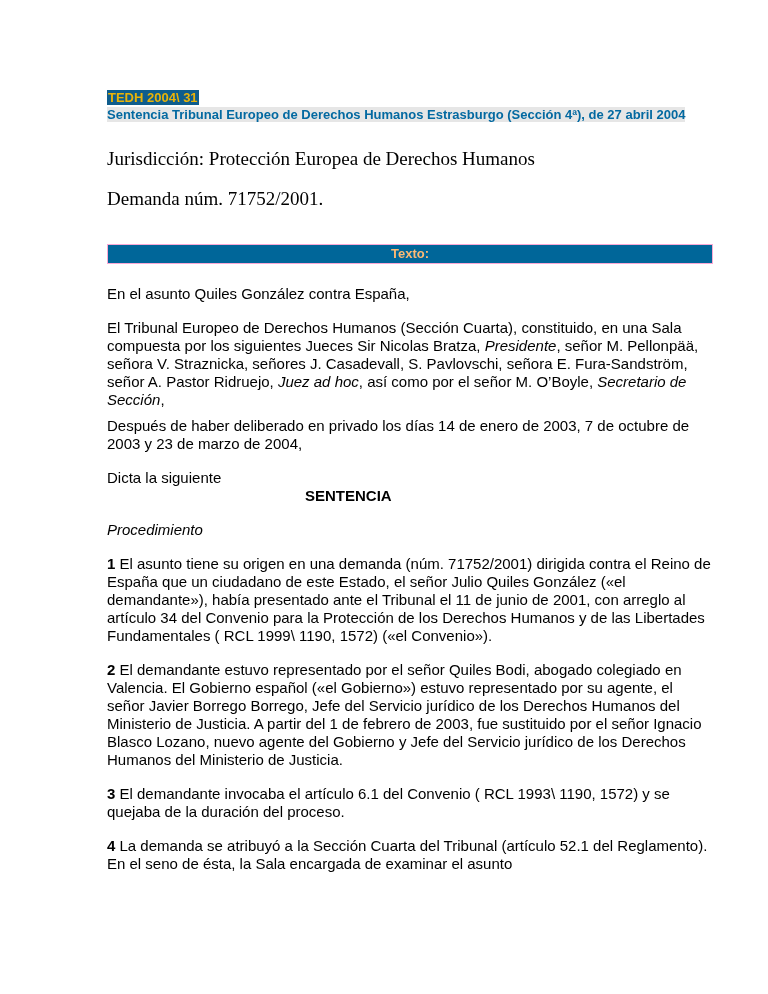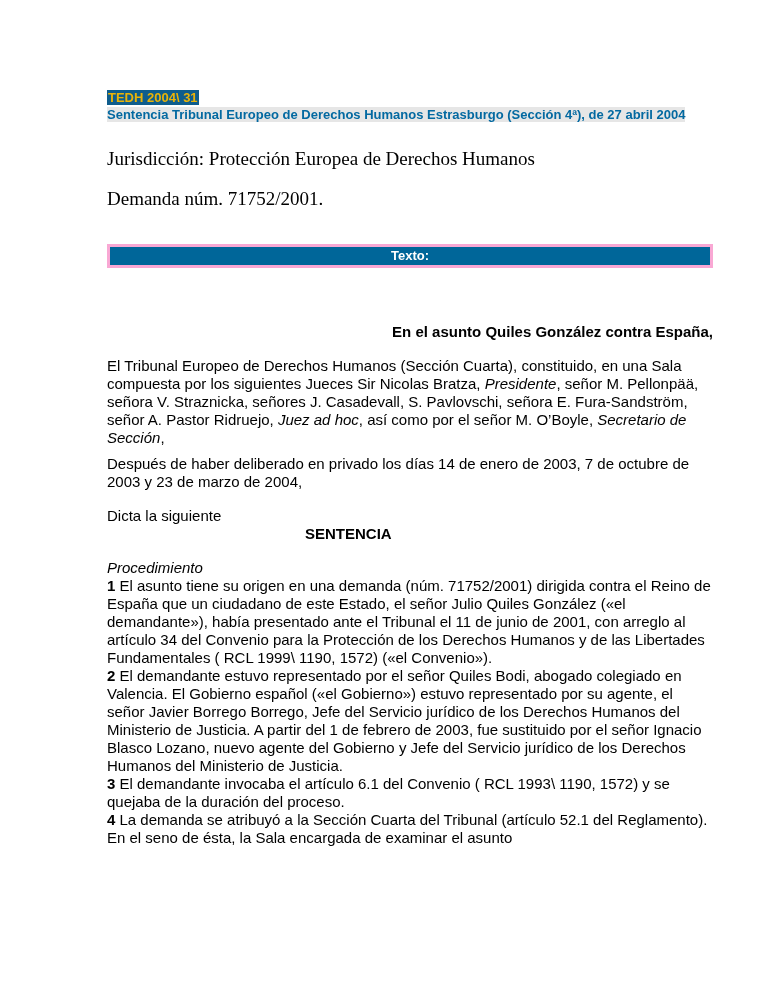--- a/index.html
+++ b/index.html
@@ -50,46 +50,46 @@
       font-family: "Liberation Serif", serif;
       font-size: 19px;
       line-height: 22px;
       margin: 0;
     }
     .juris { margin-top: 25px; }
     .demanda { margin-top: 18px; }
     .texto-bar {
       margin-top: 34px;
       background: #006699;
-      border: 3px solid #f9a8d4;
-      color: #ffffff;
+      border: 1px solid #f9a8d4;
+      color: #fdba74;
       font-weight: bold;
       font-size: 13px;
       line-height: 17px;
       text-align: center;
       height: 18px;
     }
     .body-text {
       font-size: 15px;
       line-height: 18px;
       margin: 0;
     }
-    .p-asunto { margin-top: 55px; font-weight: bold; text-align: right; }
+    .p-asunto { margin-top: 21px; font-weight: normal; }
     .p-tribunal { margin-top: 16px; }
     .p-despues { margin-top: 8px; }
     .p-dicta { margin-top: 16px; }
     .sentencia-heading {
       font-weight: bold;
       font-size: 15px;
       line-height: 18px;
       margin: 0;
       padding-left: 198px;
     }
     .p-proc { margin-top: 16px; font-style: italic; }
-    .p-num { }
+    .p-num { margin-top: 16px; }
     .num { font-weight: bold; }
     em { font-style: italic; }
   </style>
 </head>
 <body>
 
 <div class="page">
 
   <div>
     <span class="ref-code">TEDH 2004\ 31</span>

